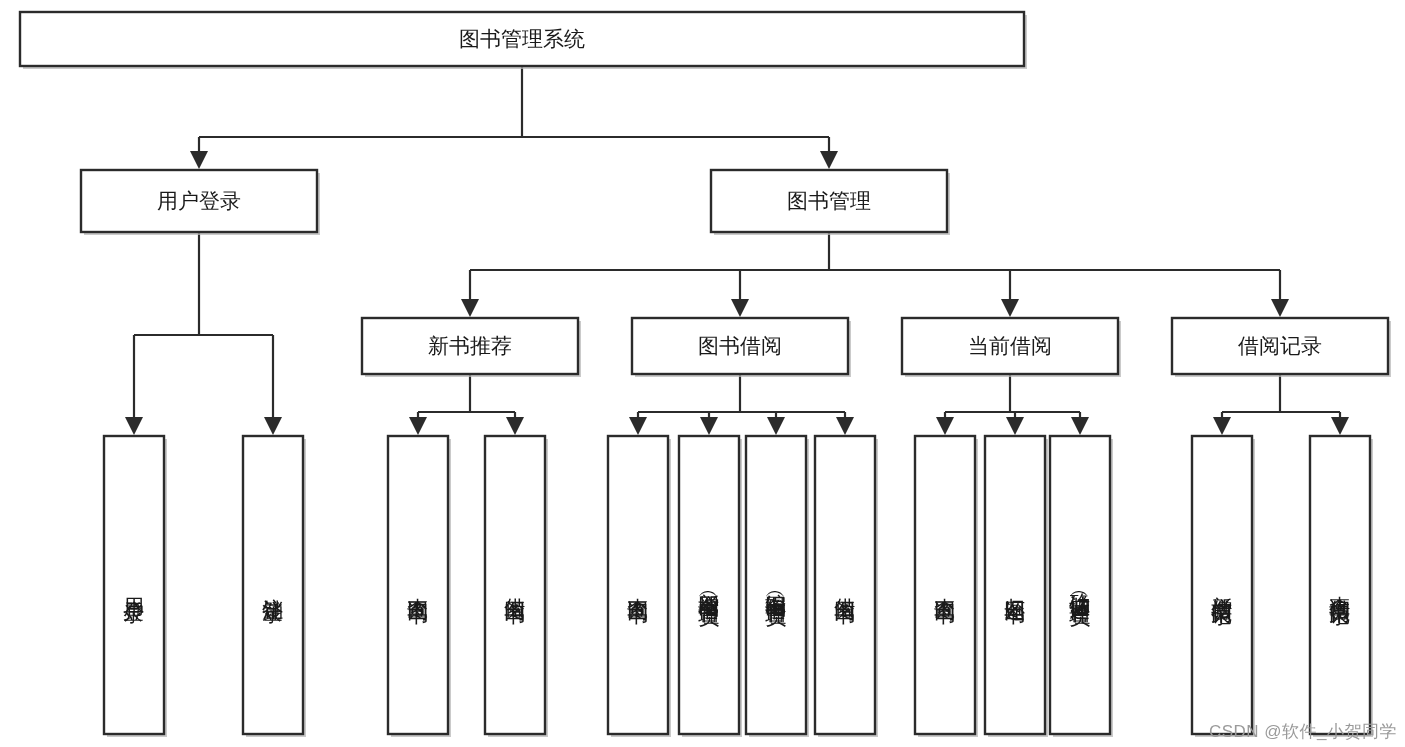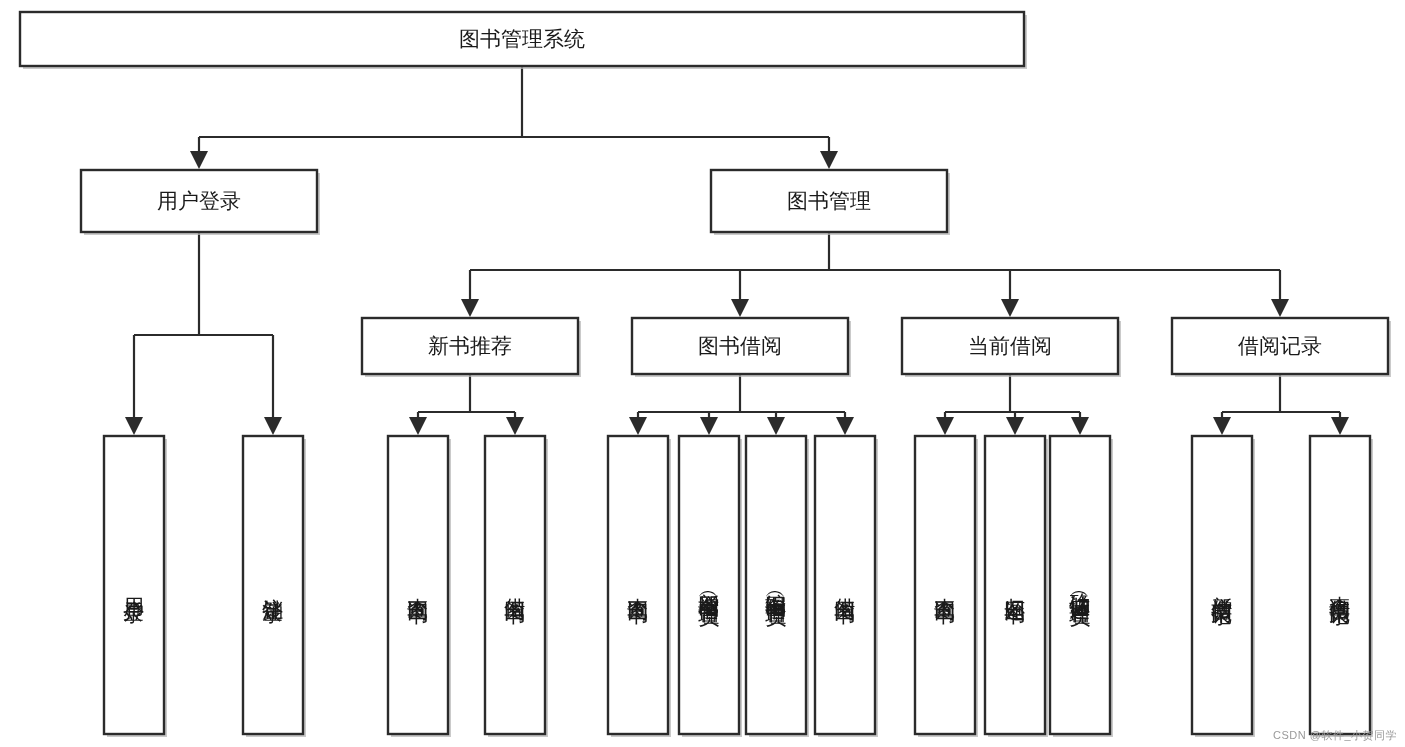--- a/index.html
+++ b/index.html
@@ -67,21 +67,21 @@
     letter-spacing: 2px;
     color: #1a1a1a;
     pointer-events: none;
     text-align: center;
   }
   .watermark {
     position: absolute;
     right: 8px;
     bottom: 4px;
     font-family: "Liberation Sans", "DejaVu Sans", sans-serif;
-    font-size: 11px;
+    font-size: 17px;
     color: #9a9a9a;
     letter-spacing: 0.5px;
     white-space: nowrap;
   }
 </style>
 </head>
 <body>
 
 <div id="diagram-root">
 

